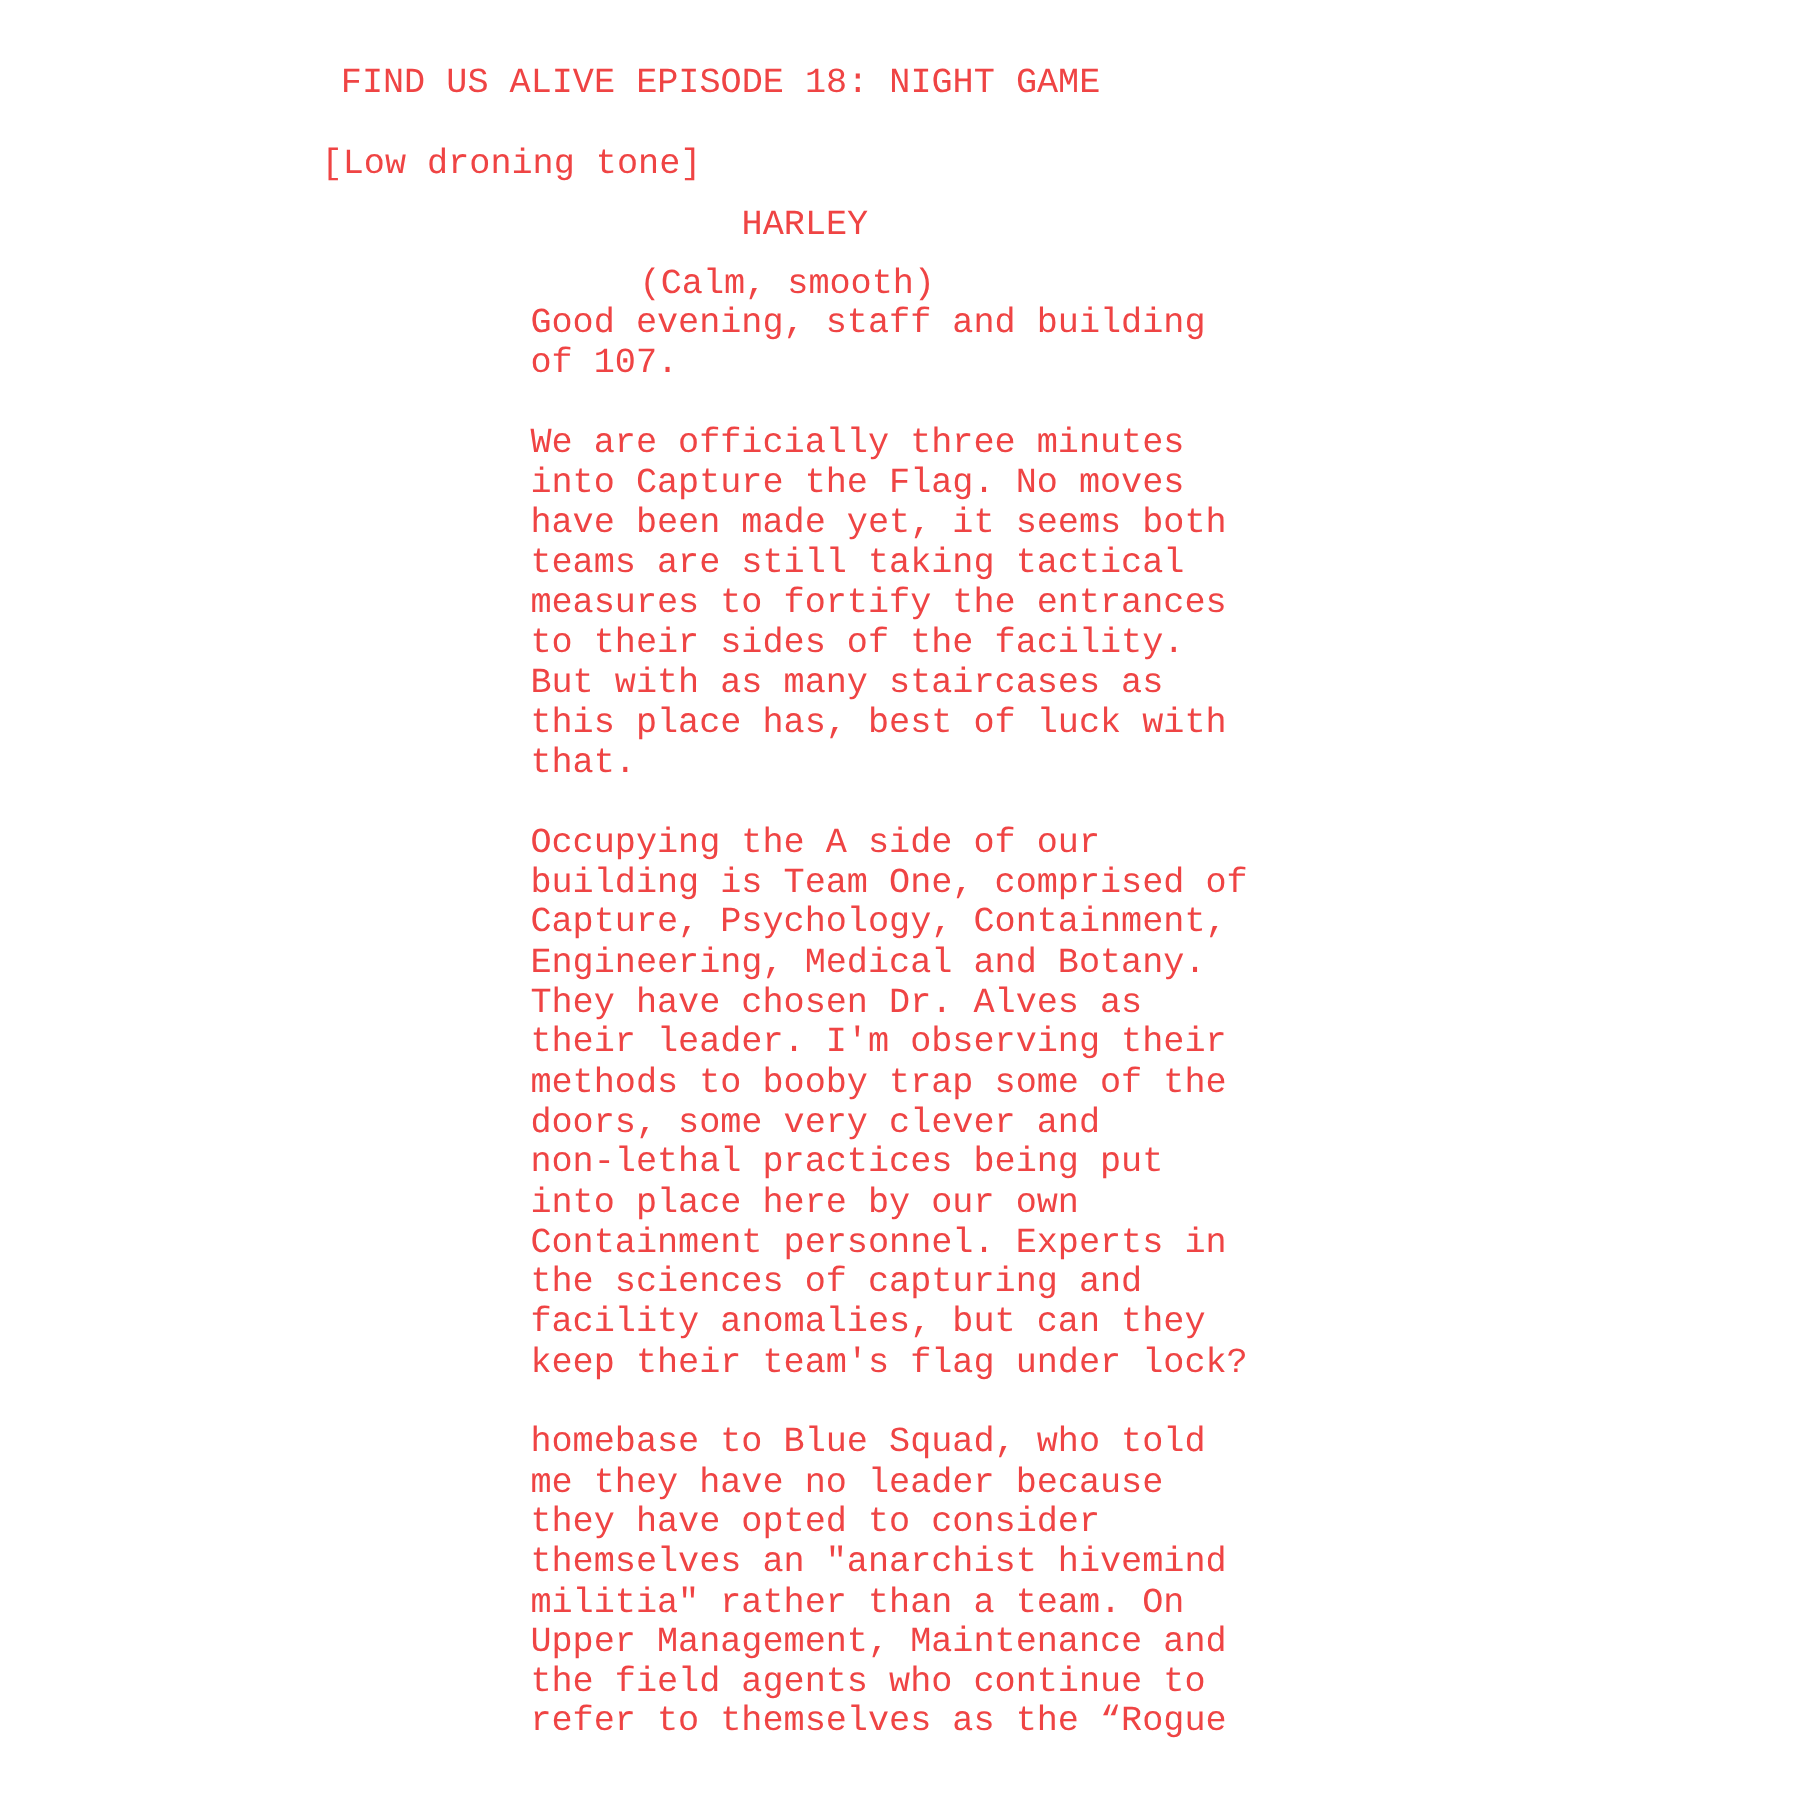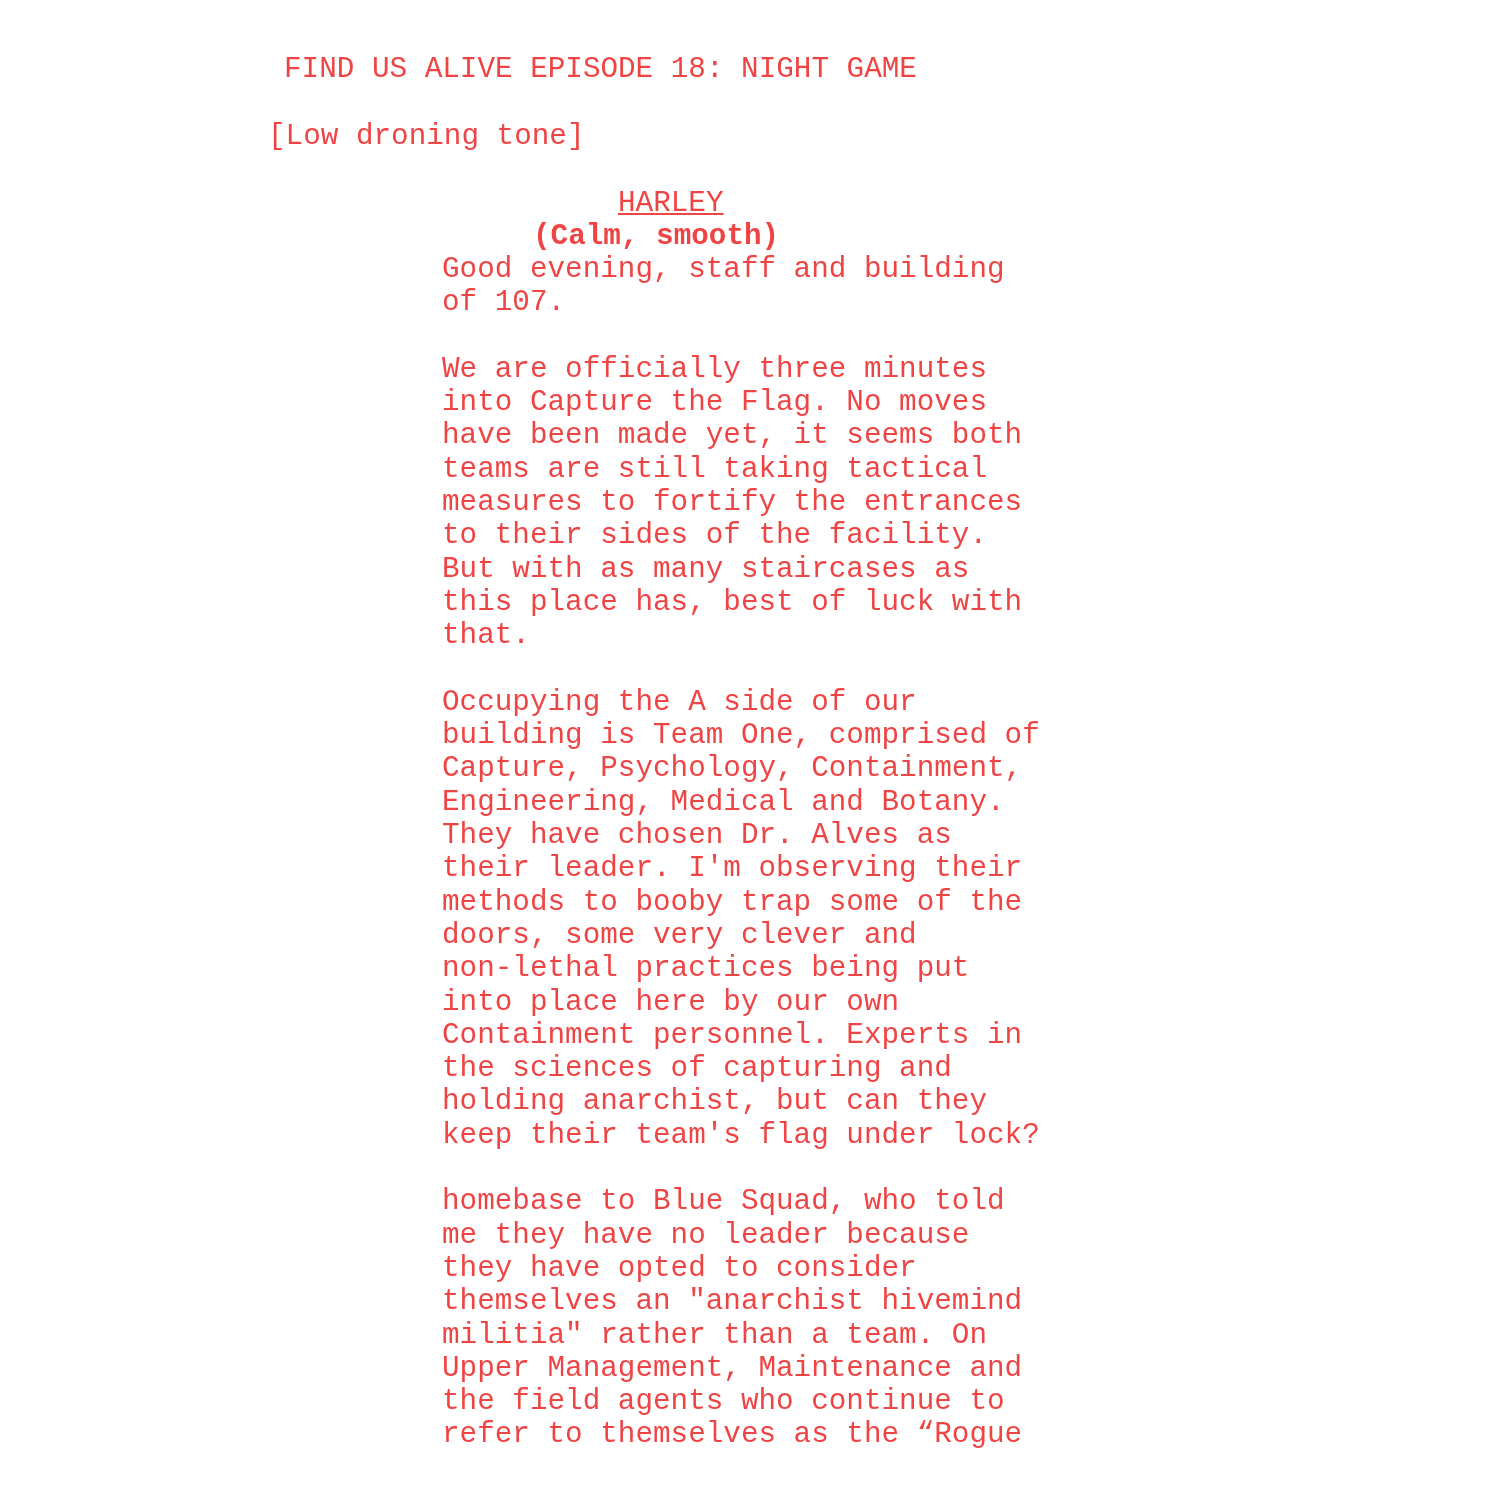--- a/index.html
+++ b/index.html
@@ -4,22 +4,22 @@
 <style>
   html, body { margin: 0; padding: 0; background: #ffffff; }
   body { width: 1500px; height: 1500px; overflow: hidden; position: relative; }
   .page {
     position: absolute; left: 0; top: 0; width: 1500px; height: 1500px;
     font-family: "Liberation Mono", "DejaVu Sans Mono", monospace;
     font-size: 29.3px; line-height: 33.3px; color: #ef4444;
   }
   .title { position: absolute; left: 284px; top: 53px; white-space: pre; }
   .sfx { position: absolute; left: 268px; top: 120px; white-space: pre; }
-  .character { position: absolute; left: 618px; top: 187px; white-space: pre; text-decoration: underline; }
-  .paren { position: absolute; left: 533px; top: 220px; white-space: pre; font-weight: bold; }
+  .character { position: absolute; left: 618px; top: 171px; white-space: pre; }
+  .paren { position: absolute; left: 533px; top: 220px; white-space: pre; }
   .dialogue { position: absolute; left: 442px; top: 253px; width: 640px; }
   .para { margin: 0 0 33.3px 0; }
   .line { display: block; white-space: pre; height: 33.3px; }
 </style>
 </head>
 <body>
 
 <div class="page">
   <div class="title">FIND US ALIVE EPISODE 18: NIGHT GAME</div>
   <div class="sfx">[Low droning tone]</div>
@@ -48,21 +48,21 @@
       <span class="line">Capture, Psychology, Containment,</span>
       <span class="line">Engineering, Medical and Botany.</span>
       <span class="line">They have chosen Dr. Alves as</span>
       <span class="line">their leader. I'm observing their</span>
       <span class="line">methods to booby trap some of the</span>
       <span class="line">doors, some very clever and</span>
       <span class="line">non-lethal practices being put</span>
       <span class="line">into place here by our own</span>
       <span class="line">Containment personnel. Experts in</span>
       <span class="line">the sciences of capturing and</span>
-      <span class="line">holding anarchist, but can they</span>
+      <span class="line">facility anomalies, but can they</span>
       <span class="line">keep their team's flag under lock?</span>
     </div>
     <div class="para">
       <span class="line">homebase to Blue Squad, who told</span>
       <span class="line">me they have no leader because</span>
       <span class="line">they have opted to consider</span>
       <span class="line">themselves an "anarchist hivemind</span>
       <span class="line">militia" rather than a team. On</span>
       <span class="line">Upper Management, Maintenance and</span>
       <span class="line">the field agents who continue to</span>

